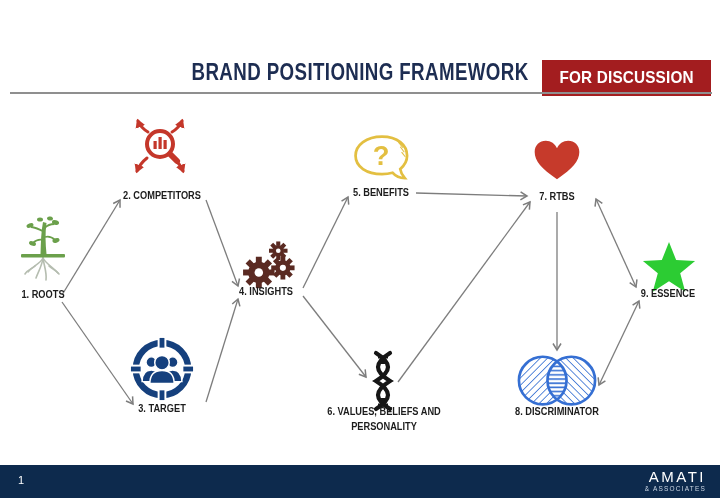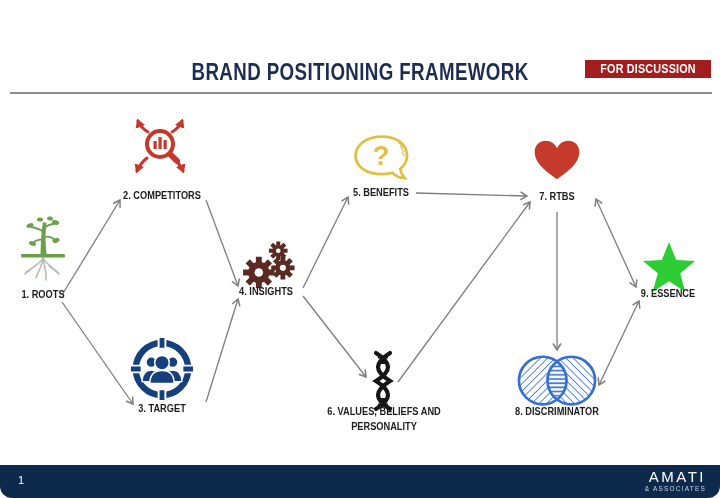--- a/index.html
+++ b/index.html
@@ -1,22 +1,22 @@
 <!DOCTYPE html>
 <html style="--navy-title: #1d2d52; --badge-red: #a31d1f; --comp-red: #c4372a; --roots-green: #6ba04b; --roots-gray: #b5bdb0; --target-blue: #15407d; --insights-maroon: #5a2a22; --benefits-yellow: #e3bf41; --values-black: #161616; --rtbs-red: #c63a2b; --disc-blue: #356fd3; --essence-green: #2ccc33; --arrow-gray: #7d7d7d; --footer-navy: #0d2a4d; --label-dark: #1c1c1c;"><head>
 <meta charset="utf-8">
 <style>
   html,body{margin:0;padding:0;background:#fff;}
   .slide{position:relative;width:720px;height:498px;background:#fff;overflow:hidden;
-         font-family:"Liberation Sans",sans-serif;border-radius:12px;}
+         font-family:"Liberation Sans",sans-serif;}
   .cx{display:inline-block;transform:scaleX(.78);transform-origin:center;}
   .title{position:absolute;top:58px;left:0;width:100%;text-align:center;
          font-size:24px;font-weight:bold;color:var(--navy-title);letter-spacing:.5px;white-space:nowrap;}
   .badge{position:absolute;top:60px;right:9px;background:var(--badge-red);color:#fff;
-         font-size:12px;font-weight:bold;padding:2px 10px;letter-spacing:.2px;white-space:nowrap;}
+         font-size:17px;font-weight:bold;padding:8px 10px;letter-spacing:.2px;white-space:nowrap;}
   .badge .cx{transform:scaleX(.9);}
   .rule{position:absolute;top:92px;left:10px;right:8px;height:2px;background:#8f8f8f;}
   .arrows{position:absolute;left:0;top:0;pointer-events:none;}
   .arrows line{stroke:var(--arrow-gray);stroke-width:1.3;}
   .icon{position:absolute;}
   .lbl{position:absolute;text-align:center;font-weight:bold;font-size:10.5px;
        color:var(--label-dark);white-space:nowrap;transform:scaleX(.88);transform-origin:center;}
   .lbl.wrap{white-space:normal;line-height:15px;}
   .footer{position:absolute;left:0;right:0;bottom:0;height:33px;background:var(--footer-navy);}
   .pagenum{position:absolute;left:18px;top:9px;color:#fff;font-size:11px;}

